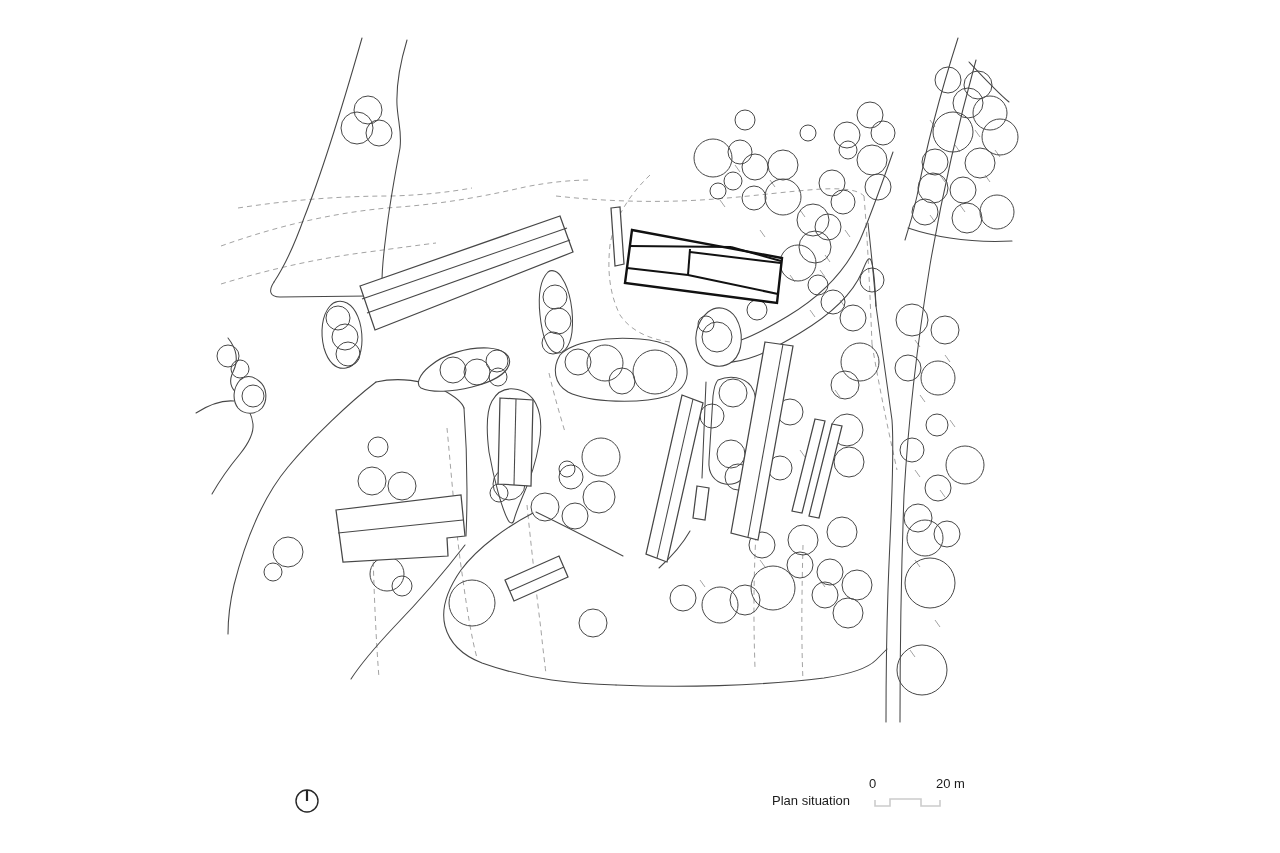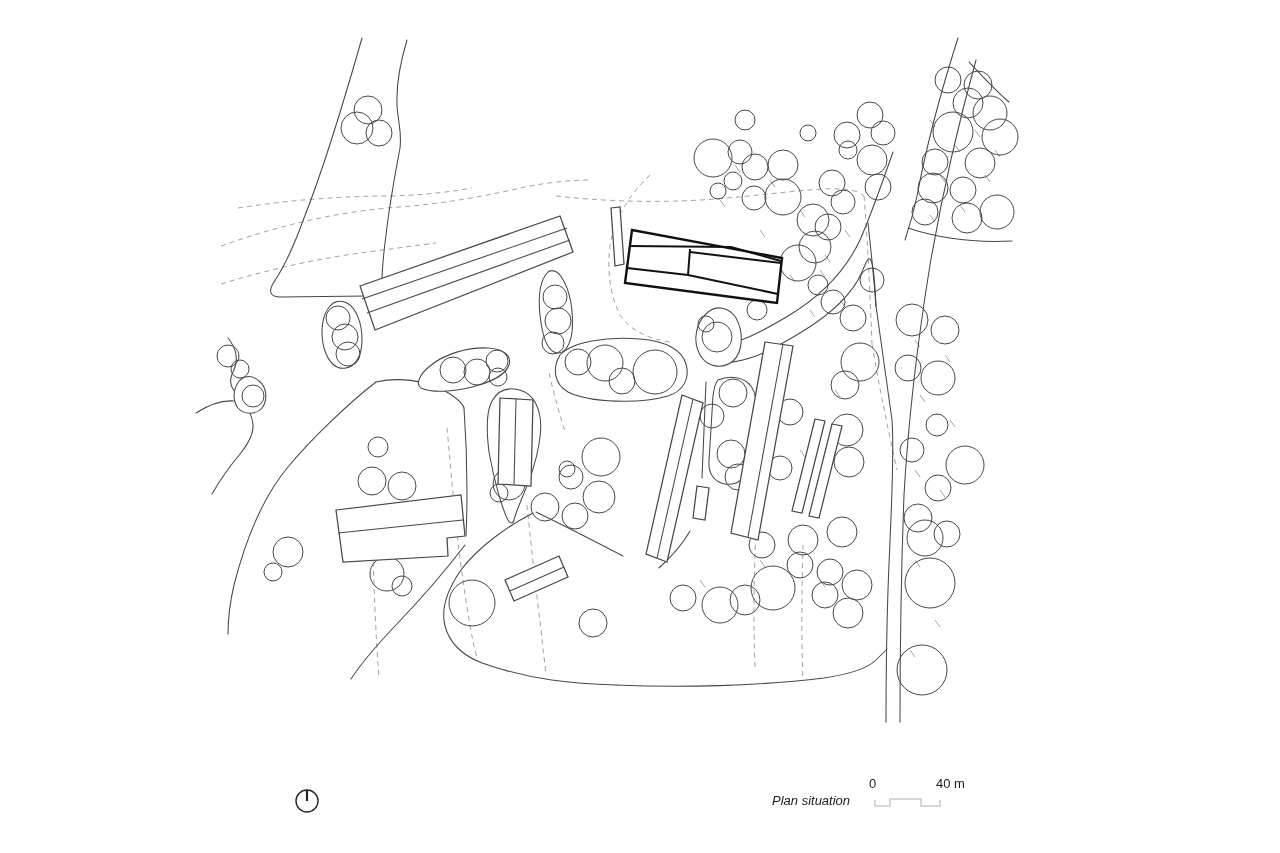--- a/index.html
+++ b/index.html
@@ -2,21 +2,21 @@
 <html><head>
 <meta charset="utf-8">
 <style>
   html,body{margin:0;padding:0;background:#ffffff;}
   body{width:1280px;height:853px;position:relative;overflow:hidden;
        font-family:"Liberation Sans", sans-serif;}
   #plan-wrap{position:absolute;inset:0;}
   svg{position:absolute;left:0;top:0;}
   .map-label{position:absolute;color:#1b1b1b;font-size:13px;line-height:15px;
              white-space:nowrap;}
-  #plan-label{left:772px;top:793px;font-style:italic;}
+  #plan-label{left:772px;top:793px;}
   #scale-zero{left:869px;top:776px;}
   #scale-end{left:936px;top:776px;}
 </style>
 </head>
 <body>
 
 <div id="plan-wrap">
   <svg id="plan-svg" xmlns="http://www.w3.org/2000/svg" width="1280" height="853" viewBox="0 0 1280 853">
       <g>
         <path d="M238,208 C290,200 340,196 392,196 C424,195 450,192 472,188" fill="none" stroke="#a3a3a3" stroke-width="1" stroke-dasharray="5 4"></path>
@@ -253,14 +253,14 @@
       <g>
         <path d="M875,800 L875,806 L890,806 L890,799 L921,799 L921,806 L940,806 L940,800" fill="none" stroke="#cccccc" stroke-width="1.6"></path>
       </g>
       <g>
         <circle cx="307" cy="801" r="11" fill="none" stroke="#262626" stroke-width="1.4"></circle>
         <line x1="307" y1="790" x2="307" y2="801" stroke="#262626" stroke-width="2.2"></line>
       </g>
     </svg>
   <div class="map-label" id="plan-label">Plan situation</div>
   <div class="map-label" id="scale-zero">0</div>
-  <div class="map-label" id="scale-end">40 m</div>
+  <div class="map-label" id="scale-end">20 m</div>
 </div>
 
 </body></html>

